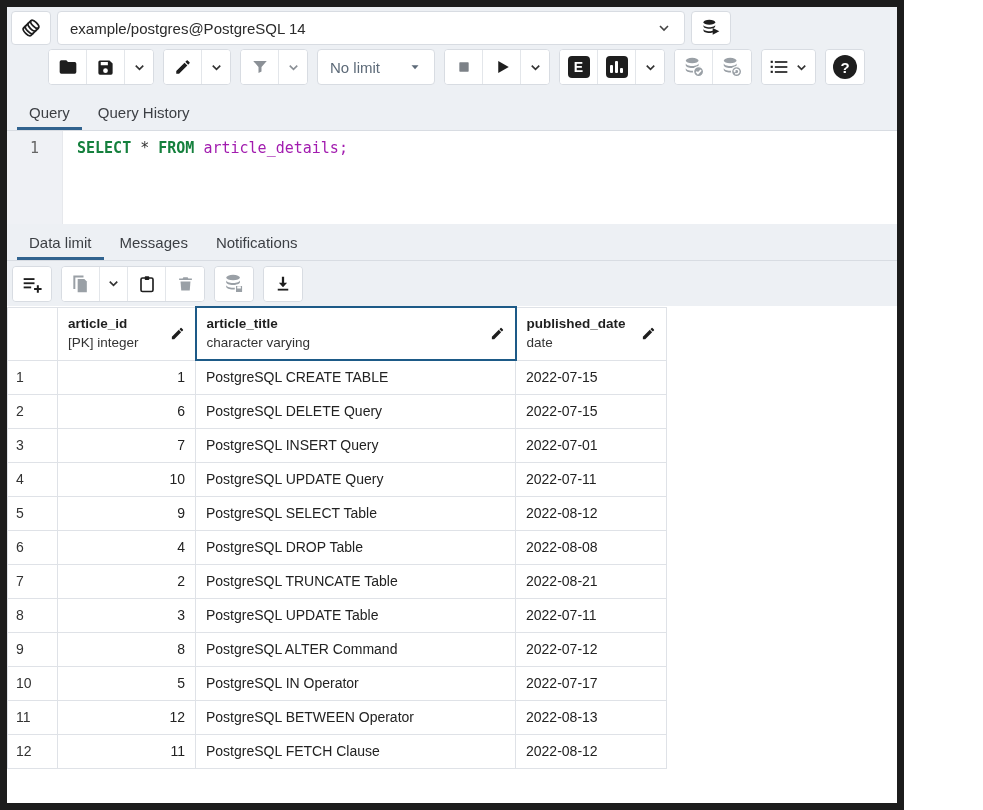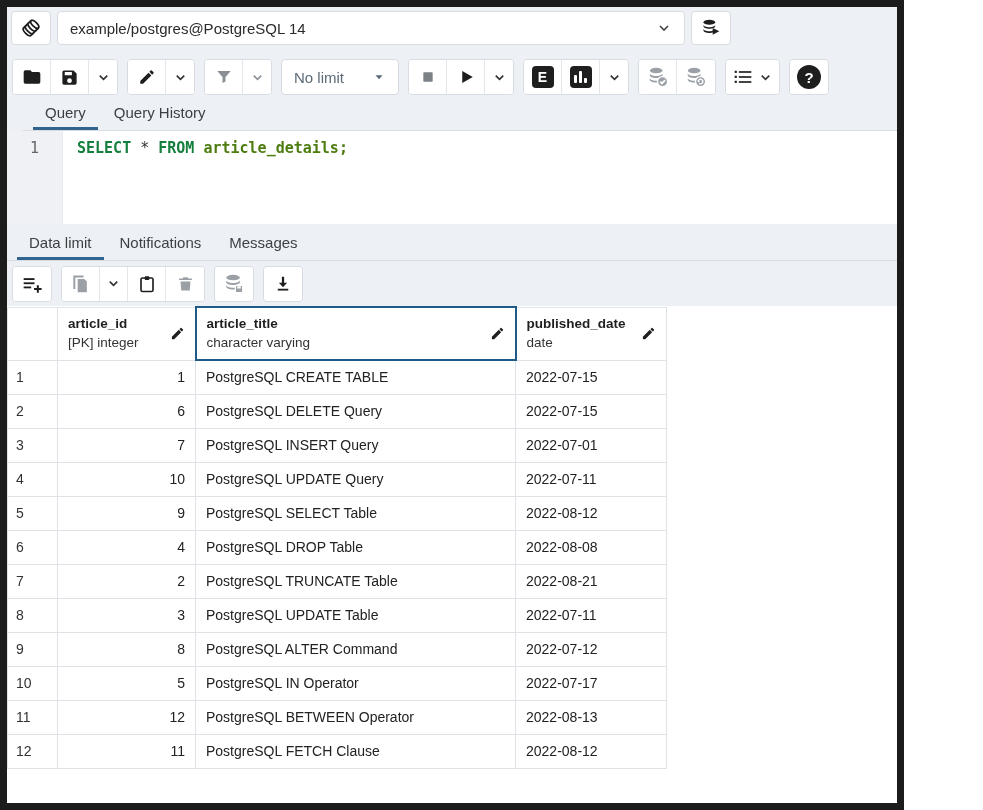--- a/index.html
+++ b/index.html
@@ -31,22 +31,22 @@
     background:#fff; border:1px solid #d8dce2; border-radius:4px;
     display:flex; align-items:center; padding:0 12px;
     font-size:15px; color:#2b2b2b; cursor:pointer;
   }
   .conn-select .lbl { flex:1; }
   .rot45 { display:inline-flex; transform:rotate(45deg); }
 
   
   .toolbar {
     height:46px; flex:0 0 46px;
-    display:flex; align-items:flex-end; gap:9px;
-    padding:0 5px; background:#edf0f4;
+    display:flex; align-items:flex-start; gap:9px;
+    padding:0 5px; background:#edf0f4;margin-left:36px;
   }
   .btn-group {
     display:flex; background:#fff; border:1px solid #d8dce2; border-radius:4px;
     height:36px; overflow:hidden;
   }
   .btn-group .tbtn {
     min-width:38px; padding:0 6px; display:flex; align-items:center; justify-content:center;
     border-right:1px solid #e3e6ea; cursor:pointer; background:#fff;
   }
   .btn-group .tbtn:last-child { border-right:none; }
@@ -68,21 +68,21 @@
   .help-circle {
     width:24px; height:24px; border-radius:50%; background:#1e1e1e; color:#fff;
     display:flex; align-items:center; justify-content:center; font-weight:bold; font-size:15px;
   }
 
   
   .tabbar {
     display:flex; align-items:stretch; gap:4px;
     padding:0 10px; background:#edf0f4; border-bottom:1px solid #d8dce2;
   }
-  .tabbar.t1 { height:36px; flex:0 0 36px;margin-left:16px; }
+  .tabbar.t1 { height:36px; flex:0 0 36px; }
   .tabbar.t2 { height:37px; flex:0 0 37px; }
   .tab {
     display:flex; align-items:center; padding:0 12px;
     font-size:15px; color:#3c3f44; cursor:pointer; position:relative;
   }
   .tab.active { font-weight:normal; }
   .tab.active::after {
     content:""; position:absolute; left:0; right:0; bottom:0; height:3px; background:#31638f;
   }
 
@@ -90,21 +90,21 @@
   .editor {
     height:93px; flex:0 0 93px; display:flex; background:#fff;
     font-family:"DejaVu Sans Mono", monospace; font-size:15px;
   }
   .gutter {
     width:56px; background:#eff1f5; color:#666; text-align:center;
     padding-top:8px; flex:0 0 56px; border-right:1px solid #e6e8ec;
   }
   .code { padding:8px 0 0 14px; flex:1; color:#333; cursor:text; }
   .kw { color:#15803d; font-weight:bold; }
-  .ident { color:#4d7c0f;font-weight:bold; }
+  .ident { color:#a21caf; }
 
   
   .data-toolbar {
     height:45px; flex:0 0 45px; display:flex; align-items:center; gap:9px;
     padding:0 5px; background:#edf0f4;
   }
 
   
   .grid-wrap { flex:1; background:#fff; overflow:hidden; }
   table.grid { border-collapse:collapse; table-layout:fixed; font-size:14px; }
@@ -350,24 +350,24 @@
       <span>1</span>
     </div>
     <div class="code"><span class="kw">SELECT</span><span> * </span><span class="kw">FROM</span><span class="ident"> article_details;</span></div>
   </div>
 
   <div class="tabbar t2">
     <div class="tab active">
         <span>Data limit</span>
       </div>
     <div class="tab">
+        <span>Messages</span>
+      </div>
+    <div class="tab">
         <span>Notifications</span>
-      </div>
-    <div class="tab">
-        <span>Messages</span>
       </div>
   </div>
 
   <div class="data-toolbar">
     <div class="btn-group">
       <div class="tbtn">
         <span class="icon">
           <svg width="22" height="20" viewBox="0 0 24 24" fill="#1e1e1e">
             <rect x="2" y="5" width="13" height="2.2"></rect>
               <rect x="2" y="10" width="13" height="2.2"></rect>

